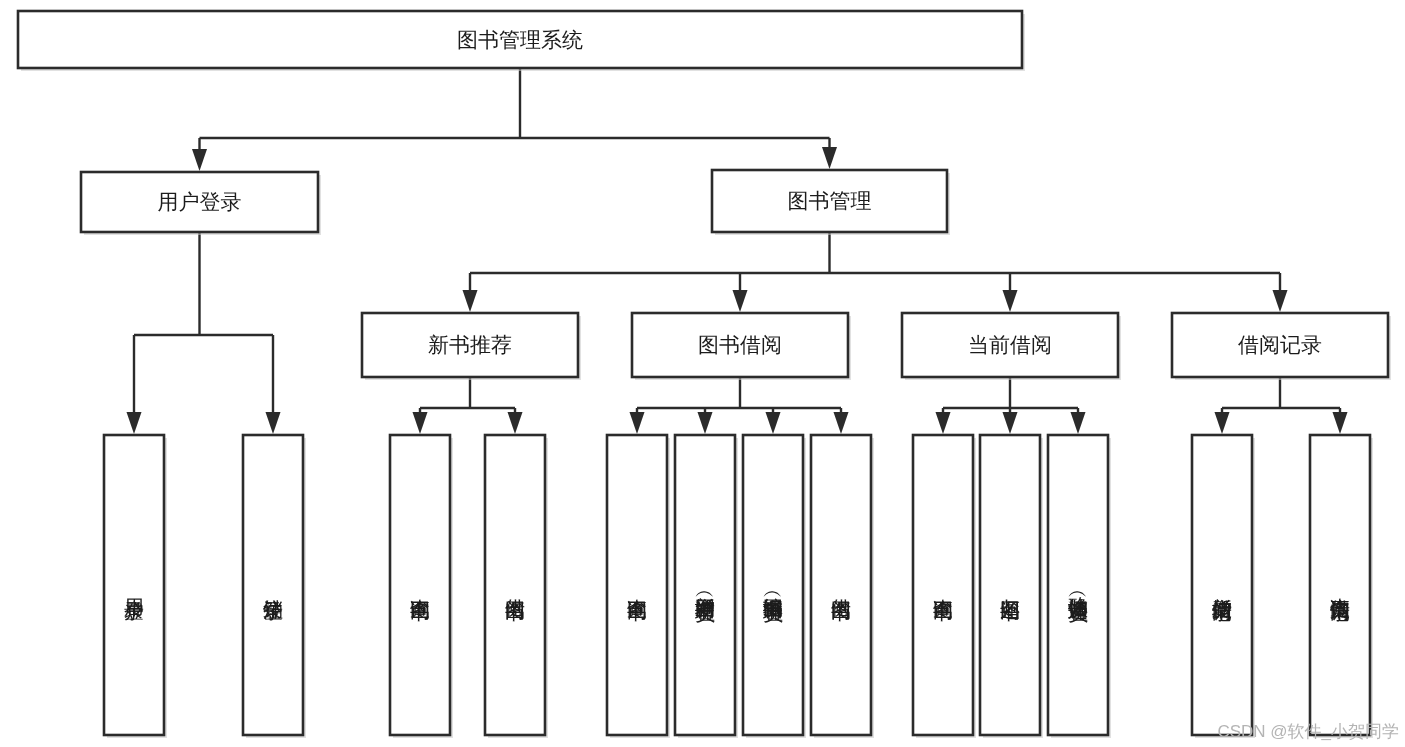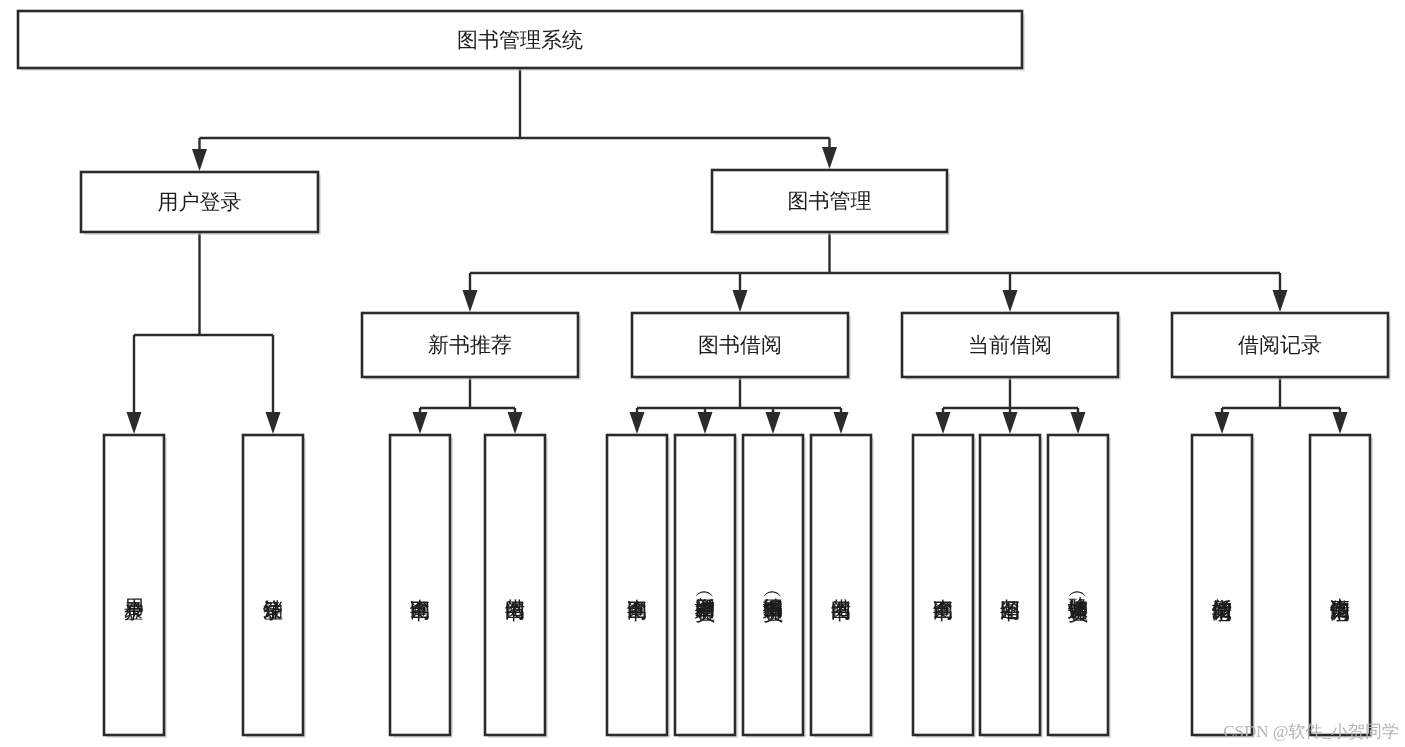--- a/index.html
+++ b/index.html
@@ -69,21 +69,21 @@
     justify-content: center;
     text-align: center;
     box-sizing: border-box;
     pointer-events: none;
     user-select: none;
   }
   .watermark {
     position: absolute;
     right: 6px;
     bottom: 4px;
-    font-family: Liberation Serif, serif;
+    font-family: Liberation Sans, sans-serif;
     font-size: 17px;
     color: #b4b4b4;
     white-space: nowrap;
     user-select: none;
   }
 </style>
 </head>
 <body>
 
 <div id="diagram-root">

